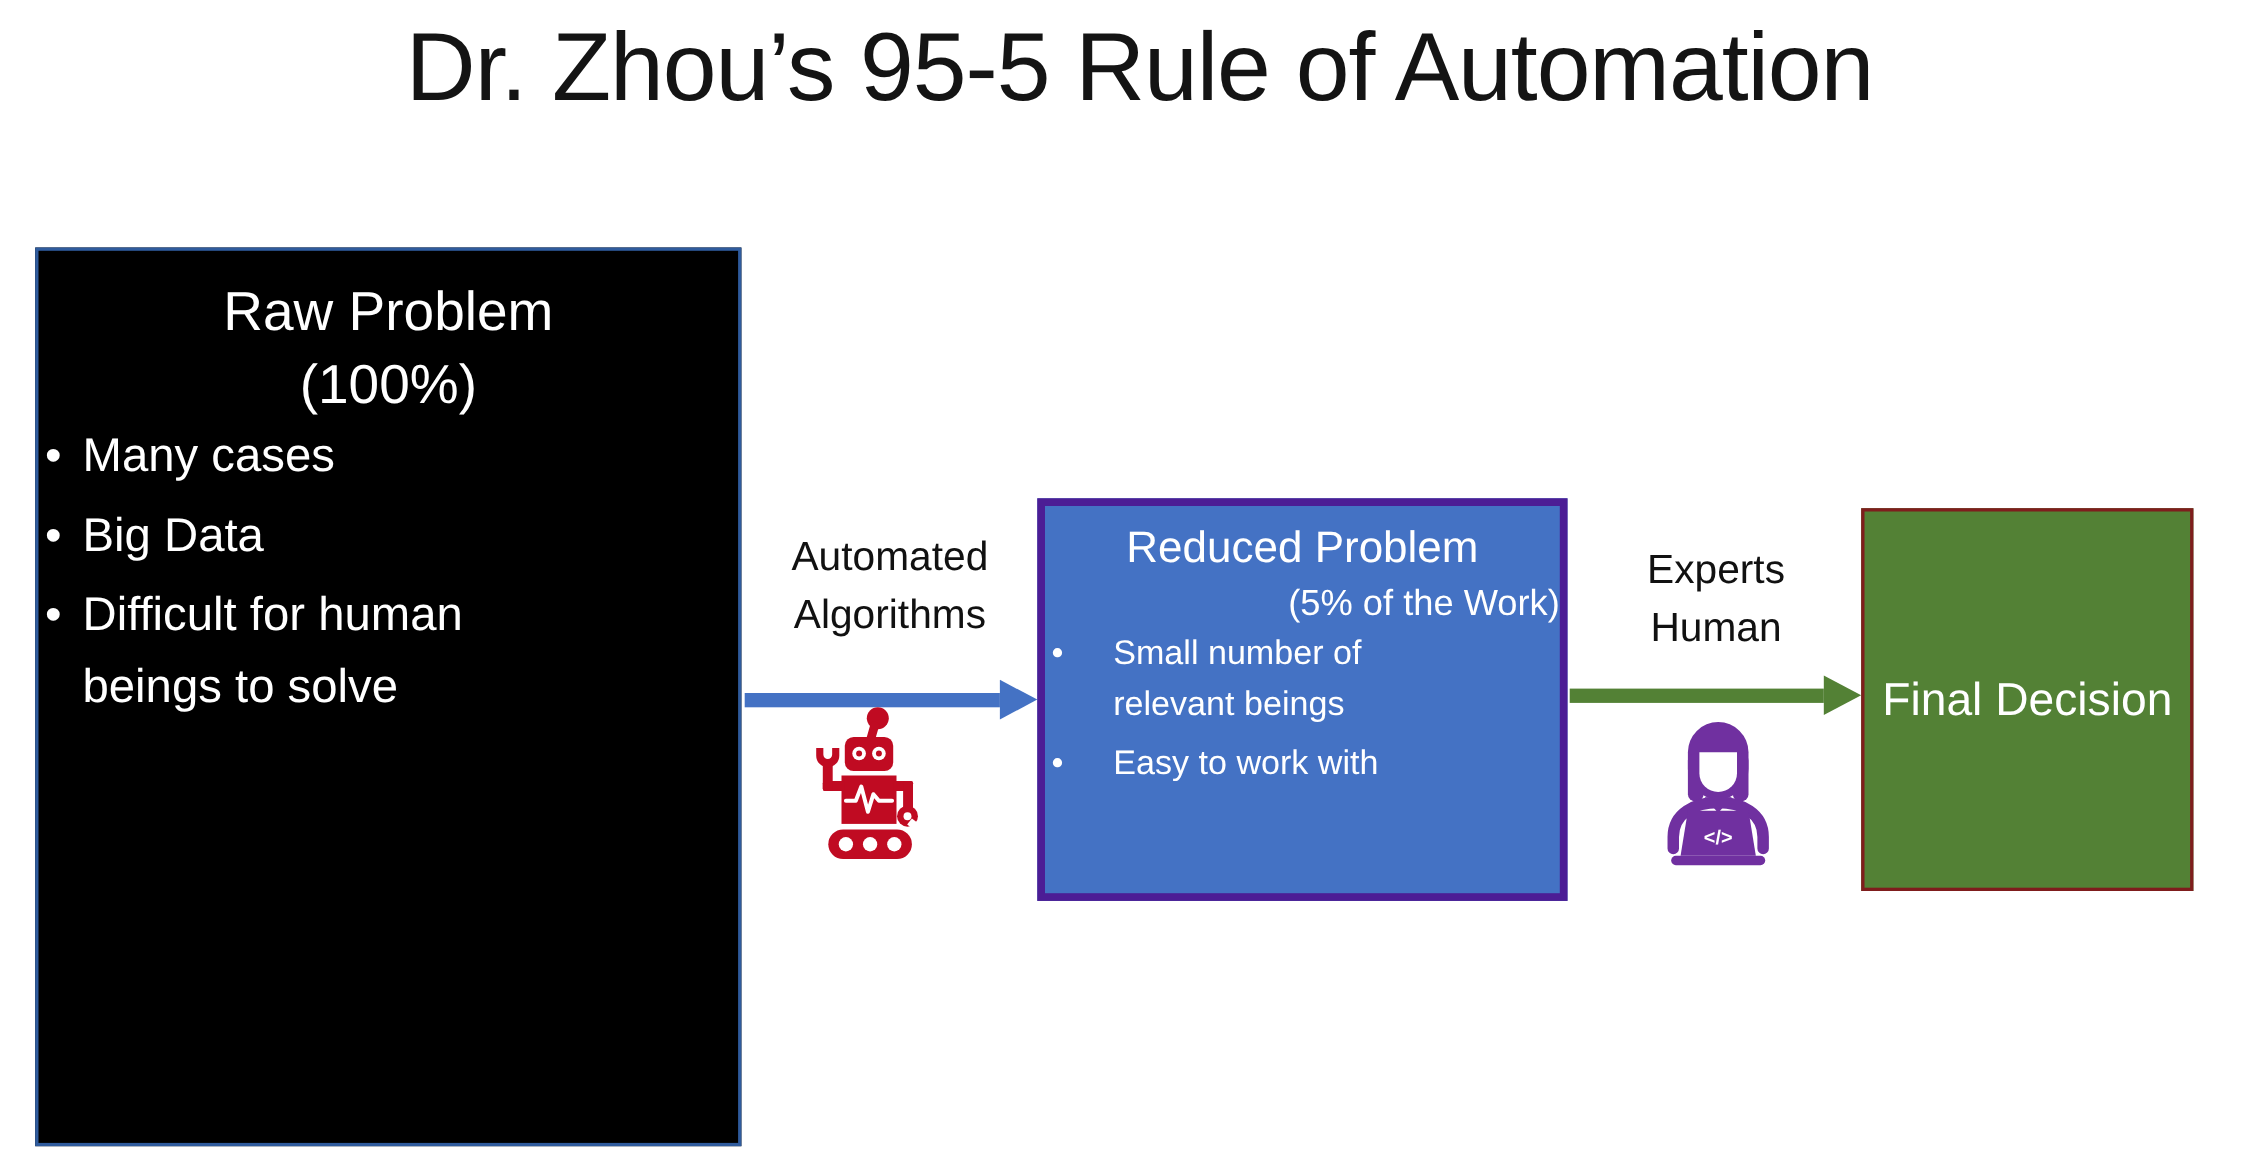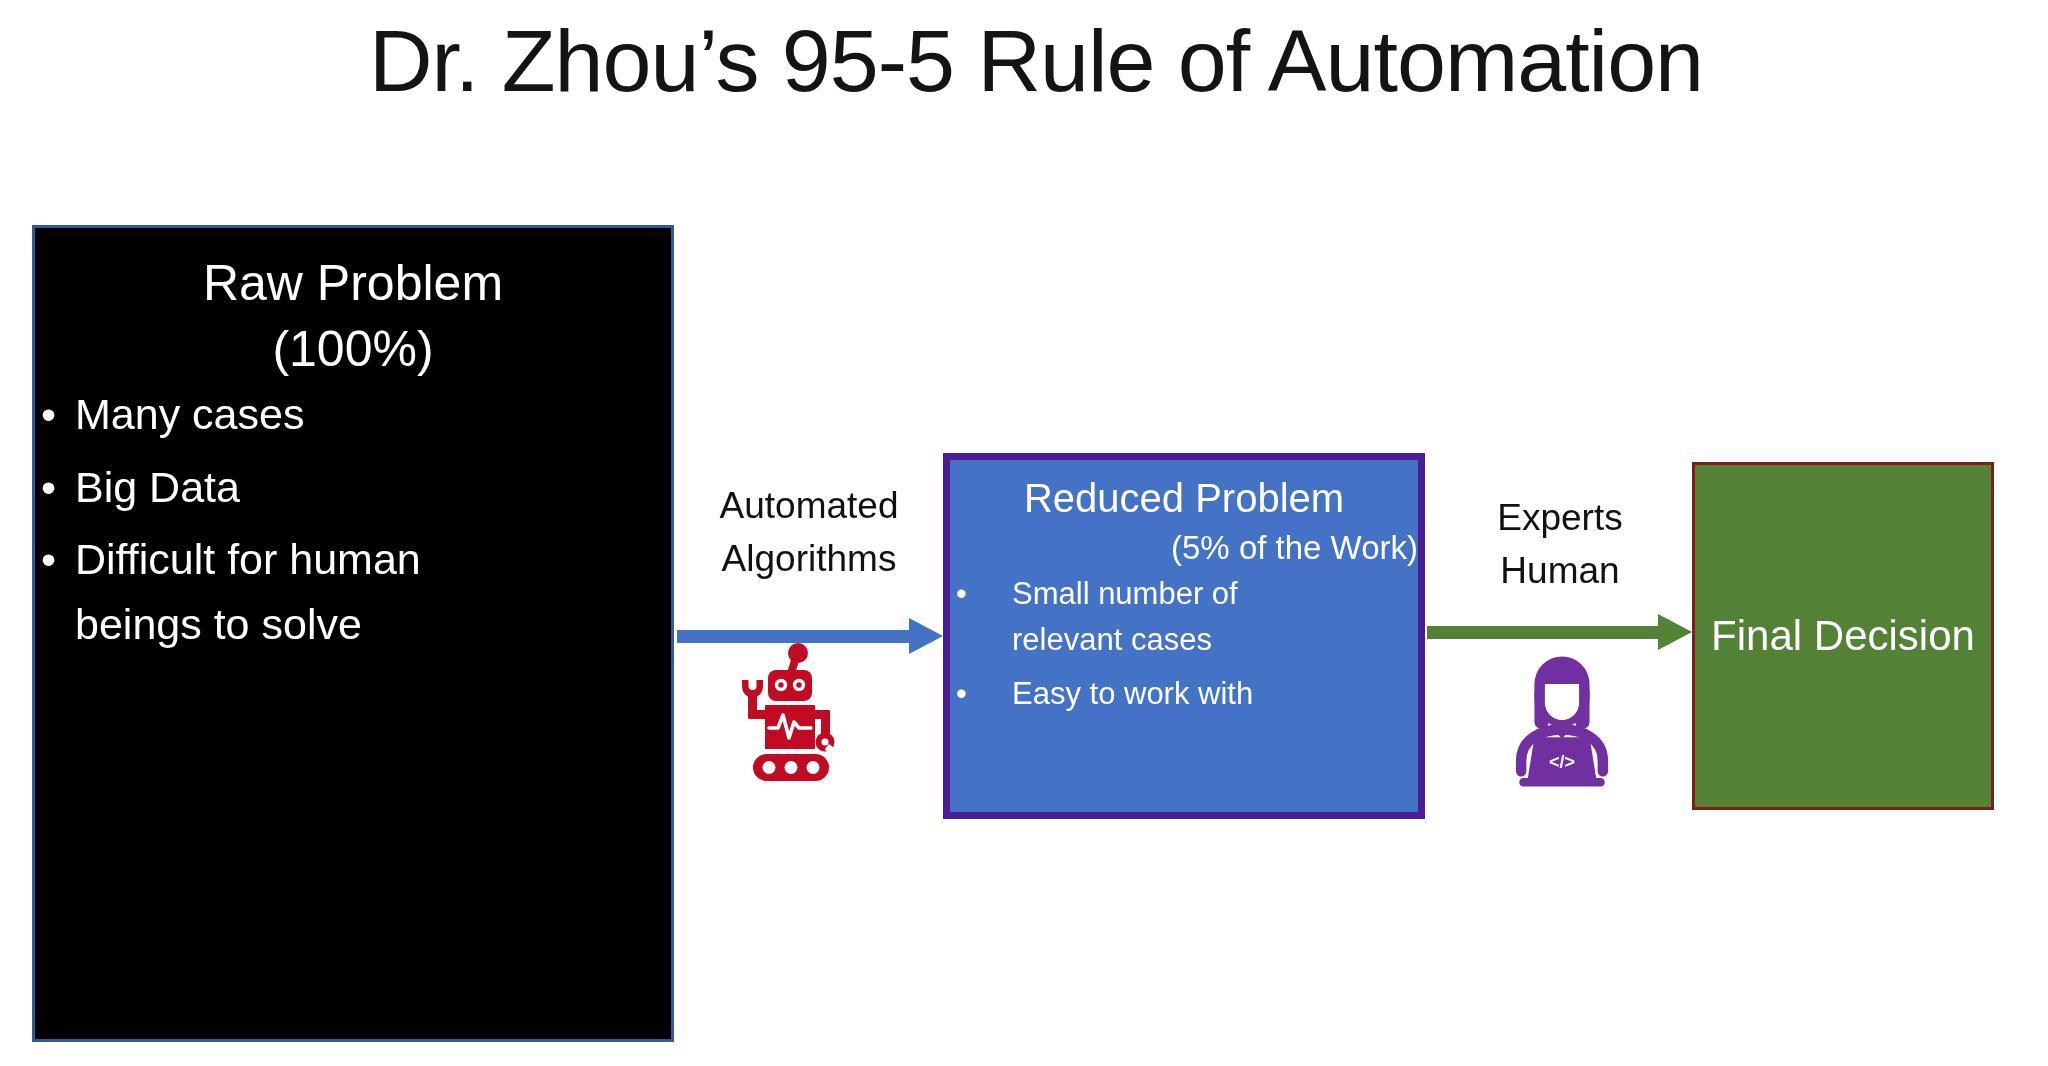--- a/index.html
+++ b/index.html
@@ -119,21 +119,21 @@
       <circle cx="33" cy="125.5" r="6.5" fill="#fff"></circle>
       <circle cx="55" cy="125.5" r="6.5" fill="#fff"></circle>
       <circle cx="77" cy="125.5" r="6.5" fill="#fff"></circle>
     </g>
   </svg>
 
   <div class="box box-reduced">
     <div class="reduced-heading">Reduced Problem</div>
     <div class="reduced-sub">(5% of the Work)</div>
     <ul class="bullets reduced-bullets">
-      <li>Small number of relevant cases</li>
+      <li>Small number of relevant beings</li>
       <li>Easy to work with</li>
     </ul>
   </div>
 
   <div class="arrow-label label-human">
     <div>Experts</div>
     <div>Human</div>
   </div>
 
   <div class="arrow arrow-green">

